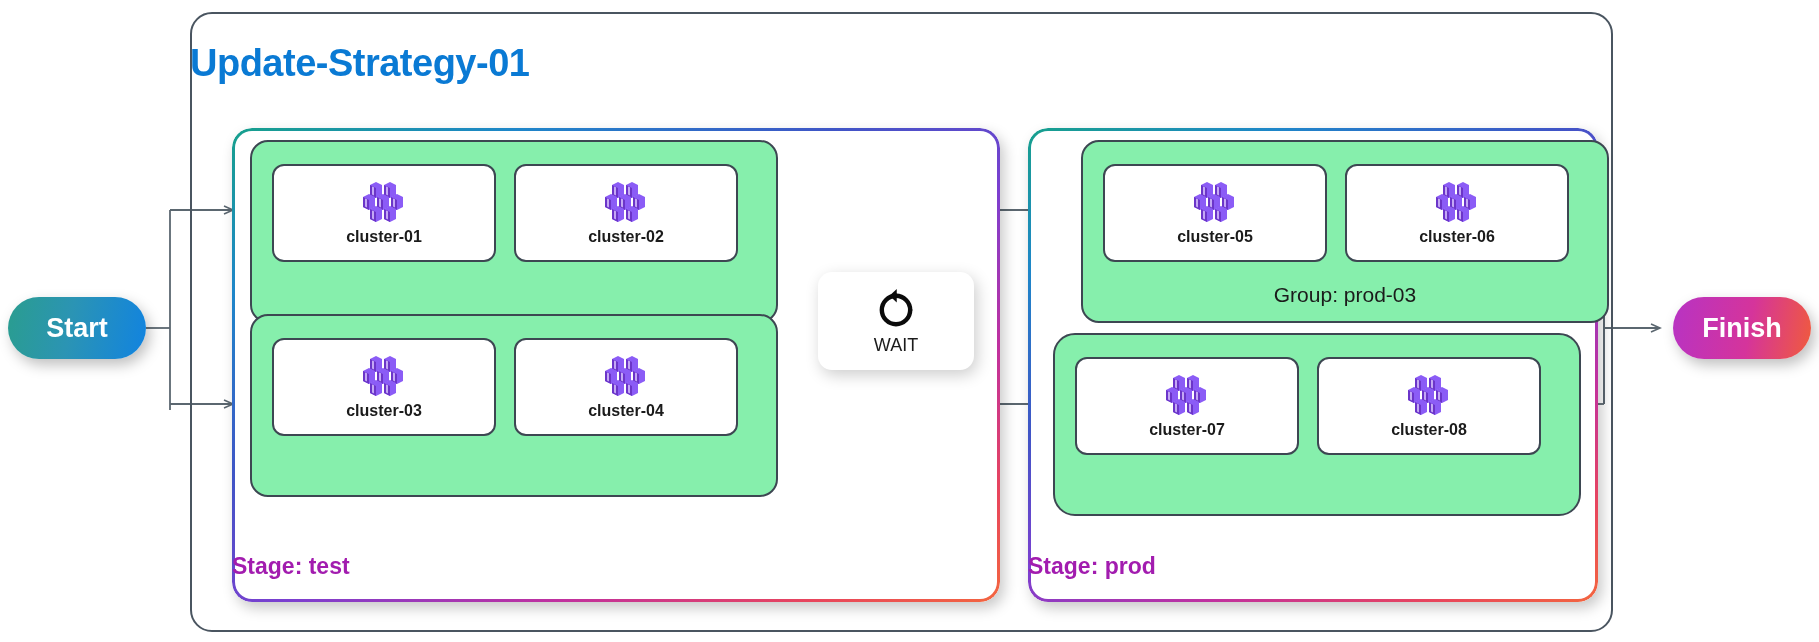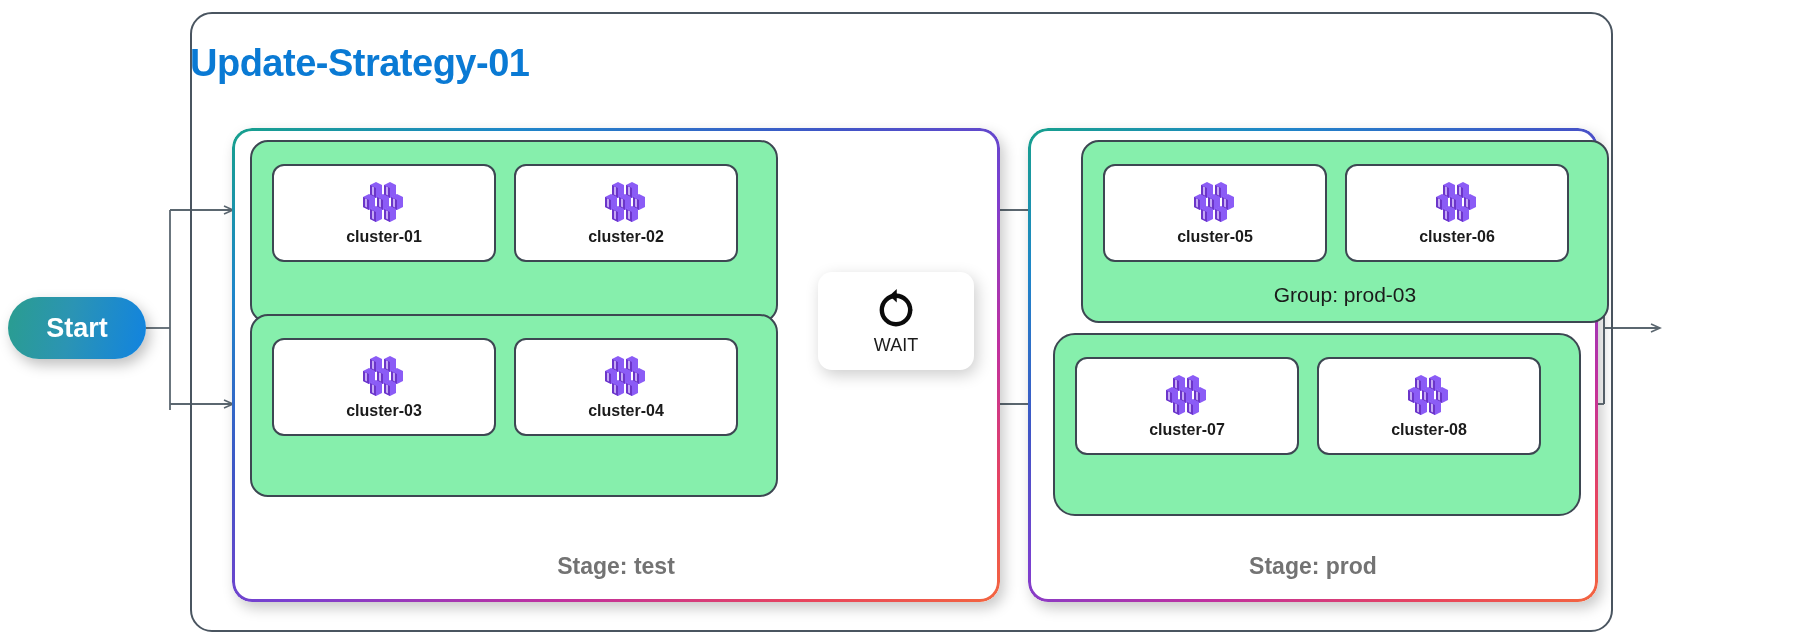--- a/index.html
+++ b/index.html
@@ -32,22 +32,22 @@
   .stage::before{
     content:"";position:absolute;inset:0;border-radius:20px;padding:3px;
     background:linear-gradient(150deg,#17a08c 0%,#1e86c9 18%,#3f55c6 38%,#7b3fd0 55%,#c0309f 72%,#e8455c 88%,#f3663f 100%);
     -webkit-mask:linear-gradient(#000 0 0) content-box, linear-gradient(#000 0 0);
     -webkit-mask-composite:xor;mask-composite:exclude;
     pointer-events:none;
   }
   #stage-test{left:232px;top:128px;width:768px;height:474px;}
   #stage-prod{left:1028px;top:128px;width:570px;height:474px;}
   .stage-label{
-    position:absolute;left:0;right:0;bottom:22px;text-align:center;
-    font-size:23px;font-weight:bold;color:#737373;
+    position:absolute;left:0;right:0;bottom:22px;
+    font-size:23px;font-weight:bold;color:#a21caf;
   }
 
   
   .group{
     position:absolute;border:2px solid #3d4752;border-radius:18px;background:#86efac;
   }
   .group-label{
     position:absolute;left:0;right:0;bottom:14px;text-align:center;
     font-size:21px;color:#1b1b1b;
   }
@@ -491,14 +491,15 @@
   <div id="wait-node">
     <svg width="46" height="46" viewBox="0 0 24 24">
       <path d="M12,4.6 A7.4,7.4 0 1 0 19.4,12" fill="none" stroke="#0b0b0b" stroke-width="2.3" stroke-linecap="round"></path>
       <path d="M19.4,12 A7.4,7.4 0 0 0 12,4.6" fill="none" stroke="#0b0b0b" stroke-width="2.3" stroke-linecap="round"></path>
       <path d="M12.4,1.1 L8.6,4.6 L12.4,8.1 Z" fill="#0b0b0b"></path>
     </svg>
     <div class="wait-label">WAIT</div>
   </div>
 
   <div class="pill" id="start-pill">Start</div>
+  <div class="pill" id="finish-pill">Finish</div>
 
 </div>
 
 </body></html>

